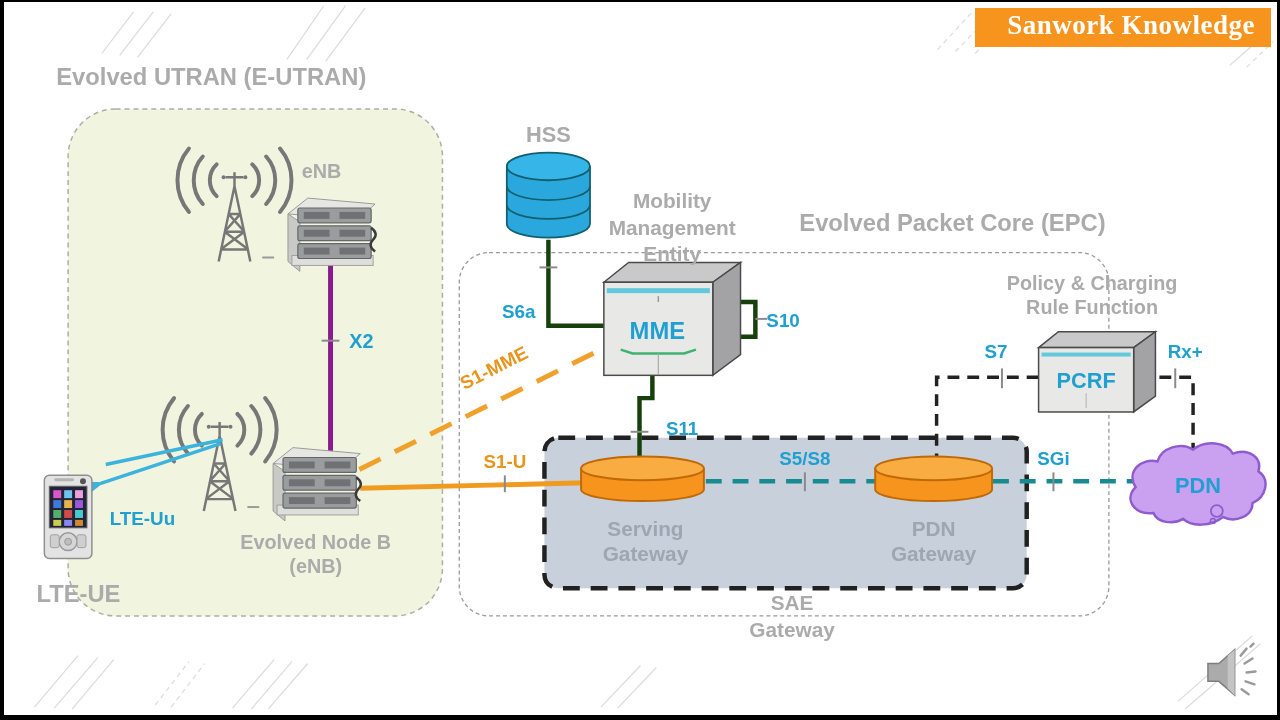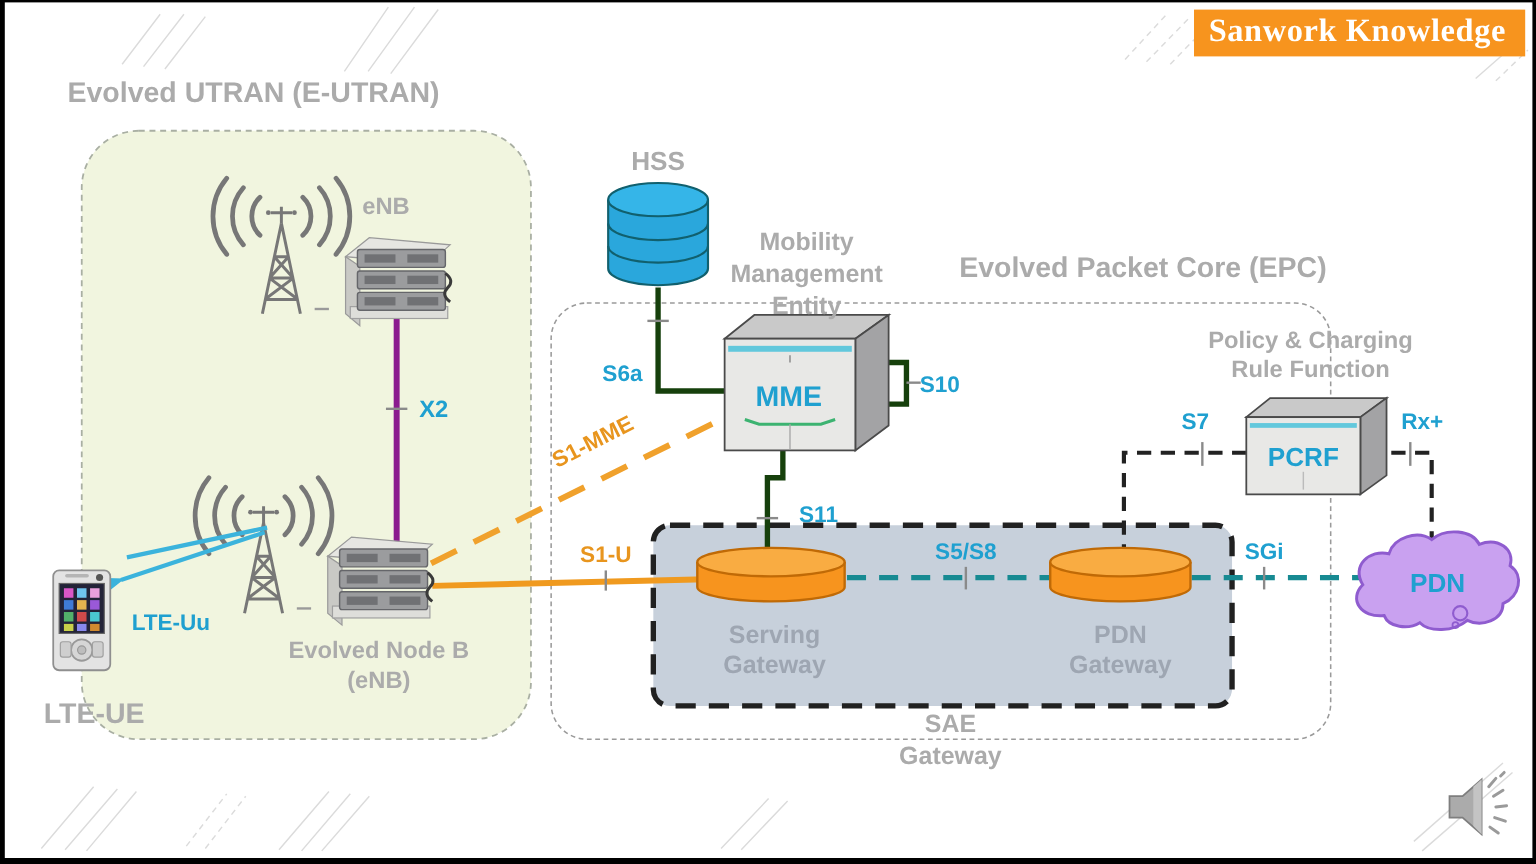--- a/index.html
+++ b/index.html
@@ -3,21 +3,21 @@
 <meta charset="utf-8">
 <style>
   html,body{margin:0;padding:0;background:#000;}
   .frame{position:relative;width:1280px;height:720px;background:#000;overflow:hidden;}
   .slide{position:absolute;left:4px;top:2px;right:3px;bottom:5px;background:#ffffff;overflow:hidden;}
   .badge{
     position:absolute;top:6px;right:6px;
     background:#F7941E;color:#ffffff;
     font-family:"Liberation Serif",serif;
     font-size:27px;font-weight:700;
-    padding:2px 16px 6px 12px;letter-spacing:.5px;
+    padding:2px 16px 6px 32px;letter-spacing:.5px;
   }
   svg{position:absolute;left:0;top:0;}
   text{font-family:"Liberation Sans",sans-serif;font-weight:700;}
   .t-gray{fill:#ABABAB;}
   .t-slate{fill:#9EA6B2;}
   .t-cyan{fill:#1FA0D0;}
   .t-orange{fill:#E8951E;}
   .deco{stroke:#DBDBDB;stroke-width:1.2;fill:none;}
   .deco-d{stroke:#DBDBDB;stroke-width:1.2;fill:none;stroke-dasharray:5 4;}
   .tick{stroke:#8A8A8A;stroke-width:2;}

